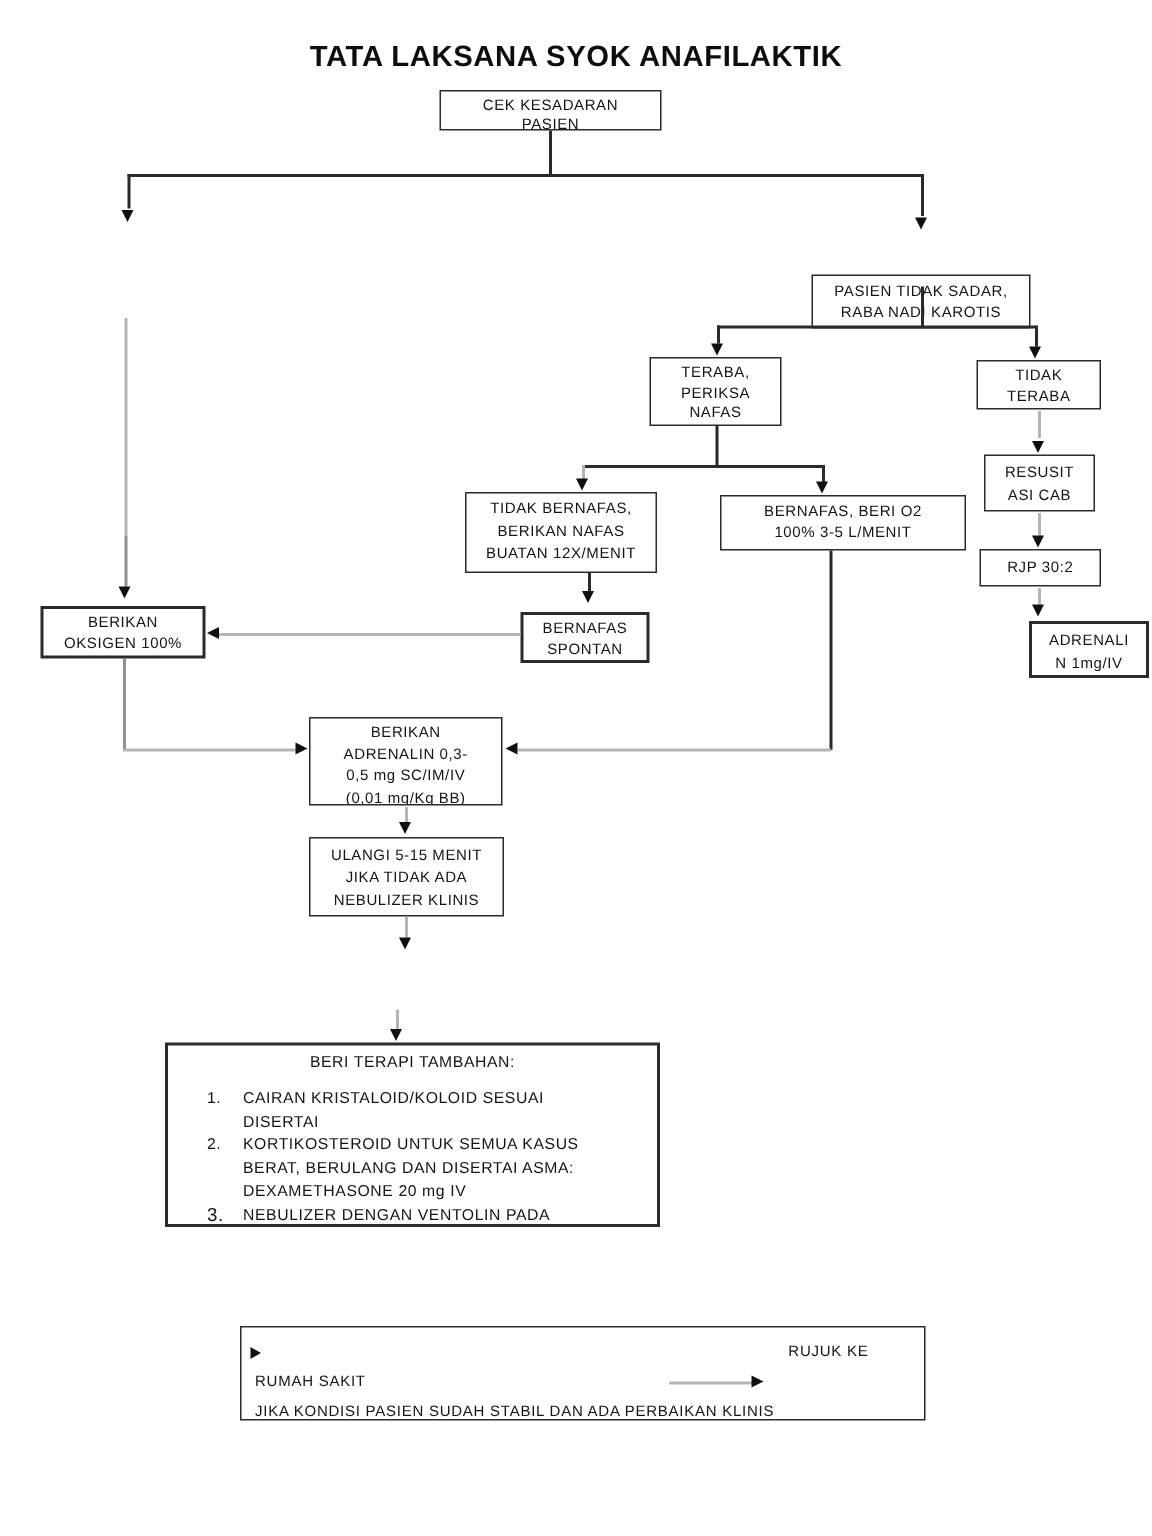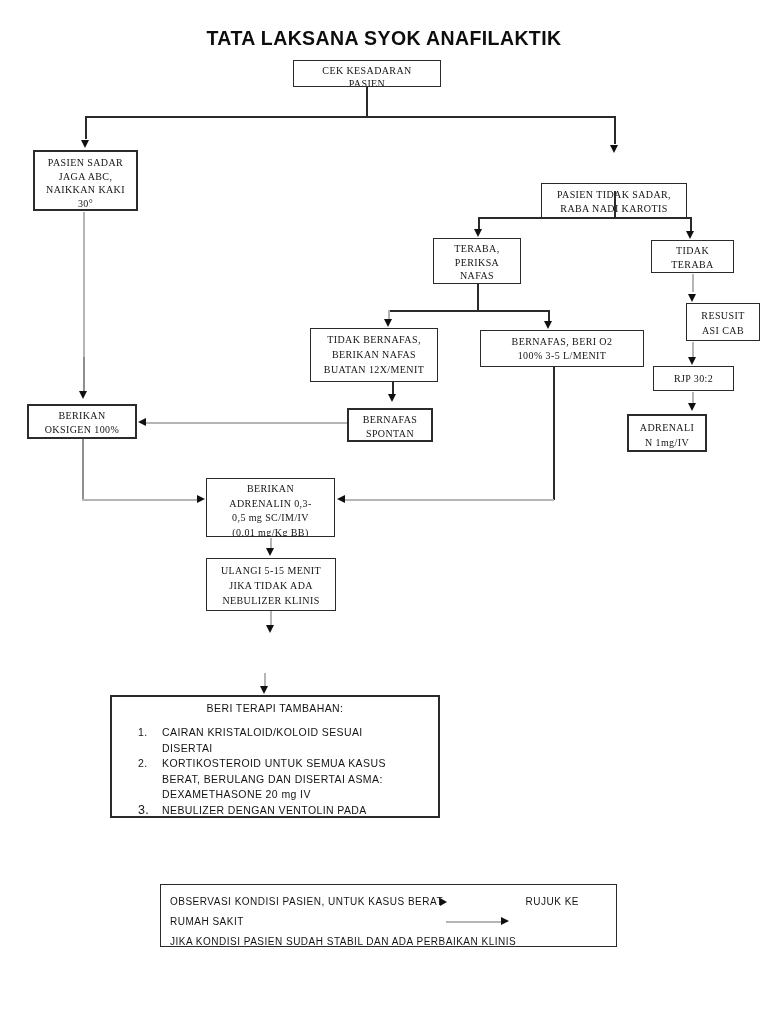--- a/index.html
+++ b/index.html
@@ -3,21 +3,21 @@
 <meta charset="utf-8">
 <style>
   html,body{margin:0;padding:0;background:#ffffff;}
   .page{position:relative;width:768px;height:1024px;background:#ffffff;margin:0 auto;overflow:hidden;
         font-family:"Liberation Sans",sans-serif;color:#111;}
   .title{position:absolute;left:0;top:27px;width:100%;text-align:center;font-weight:bold;
          font-size:19.5px;letter-spacing:.4px;color:#0d0d0d;}
   .node{position:absolute;border:1.5px solid #2b2b2b;background:#fff;text-align:center;
         font-size:10px;line-height:14px;letter-spacing:.4px;color:#141414;
         overflow:hidden;box-sizing:border-box;padding-top:3px;}
-  .node .ln{white-space:nowrap;font-family:Liberation Serif, serif;}
+  .node .ln{white-space:nowrap;}
   .vline,.hline{position:absolute;background:#2a2a2a;}
   .vline{width:1.5px;}
   .hline{height:1.5px;}
   .gray{background:#b5b5b5;}
   .mid{background:#8f8f8f;}
   .arr-down{position:absolute;width:0;height:0;border-left:4.5px solid transparent;
             border-right:4.5px solid transparent;border-top:8px solid #101010;}
   .arr-left{position:absolute;width:0;height:0;border-top:4.5px solid transparent;
             border-bottom:4.5px solid transparent;border-right:8px solid #101010;}
   .arr-right{position:absolute;width:0;height:0;border-top:4.5px solid transparent;
@@ -49,26 +49,20 @@
 
 <div class="page">
 
   <div class="title">TATA LAKSANA SYOK ANAFILAKTIK</div>
 
   <div class="node" style="left:293px;top:60px;width:148px;height:27px;line-height:13px;border-width:1.5px;">
     <div class="ln">CEK KESADARAN</div>
     <div class="ln">PASIEN</div>
   </div>
 
-  <div class="node" style="left:33px;top:150px;width:105px;height:61px;line-height:13.5px;border-width:2px;padding-top:4px;">
-    <div class="ln">PASIEN SADAR</div>
-    <div class="ln">JAGA ABC,</div>
-    <div class="ln">NAIKKAN KAKI</div>
-    <div class="ln">30°</div>
-  </div>
 
   <div class="node" style="left:541px;top:155px;width:146px;height:36px;padding-top:4px;margin-top:28px;">
     <div class="ln">PASIEN TIDAK SADAR,</div>
     <div class="ln">RABA NADI KAROTIS</div>
   </div>
 
   <div class="node" style="left:433px;top:238px;width:88px;height:46px;line-height:13.5px;">
     <div class="ln">TERABA,</div>
     <div class="ln">PERIKSA</div>
     <div class="ln">NAFAS</div>
@@ -83,30 +77,30 @@
     <div class="ln">TIDAK BERNAFAS,</div>
     <div class="ln">BERIKAN NAFAS</div>
     <div class="ln">BUATAN 12X/MENIT</div>
   </div>
 
   <div class="node" style="left:480px;top:330px;width:164px;height:37px;padding-top:4px;">
     <div class="ln">BERNAFAS, BERI O2</div>
     <div class="ln">100% 3-5 L/MENIT</div>
   </div>
 
-  <div class="node" style="left:656px;top:303px;width:74px;height:38px;padding-top:4px;line-height:15px;margin-left:30px;">
+  <div class="node" style="left:656px;top:303px;width:74px;height:38px;padding-top:4px;line-height:15px;">
     <div class="ln">RESUSIT</div>
     <div class="ln">ASI CAB</div>
   </div>
 
   <div class="node" style="left:653px;top:366px;width:81px;height:25px;padding-top:5px;">
     <div class="ln">RJP 30:2</div>
   </div>
 
-  <div class="node" style="left:627px;top:414px;width:80px;height:38px;padding-top:4px;line-height:15px;border-width:2px;">
+  <div class="node" style="left:686px;top:414px;width:80px;height:38px;padding-top:4px;line-height:15px;border-width:2px;">
     <div class="ln">ADRENALI</div>
     <div class="ln">N 1mg/IV</div>
   </div>
 
   <div class="node" style="left:27px;top:404px;width:110px;height:35px;padding-top:3px;line-height:14px;border-width:2px;">
     <div class="ln">BERIKAN</div>
     <div class="ln">OKSIGEN 100%</div>
   </div>
 
   <div class="node" style="left:347px;top:408px;width:86px;height:34px;padding-top:3px;border-width:2px;">
@@ -151,21 +145,20 @@
         <span class="txt">
           <div>NEBULIZER DENGAN VENTOLIN PADA</div>
 
         </span>
       </div>
     </div>
   </div>
 
   <div class="obs">
     <div class="row row1">
-      <span>OBSERVASI KONDISI PASIEN, UNTUK KASUS BERAT</span>
       <span class="tri-right"></span>
       <span class="r1-right">RUJUK KE</span>
     </div>
     <div class="row">
       <span>RUMAH SAKIT</span>
       <span class="mini-arrow-line"></span>
       <span class="mini-arrow-head"></span>
     </div>
     <div class="row">JIKA KONDISI PASIEN SUDAH STABIL DAN ADA PERBAIKAN KLINIS</div>
   </div>

